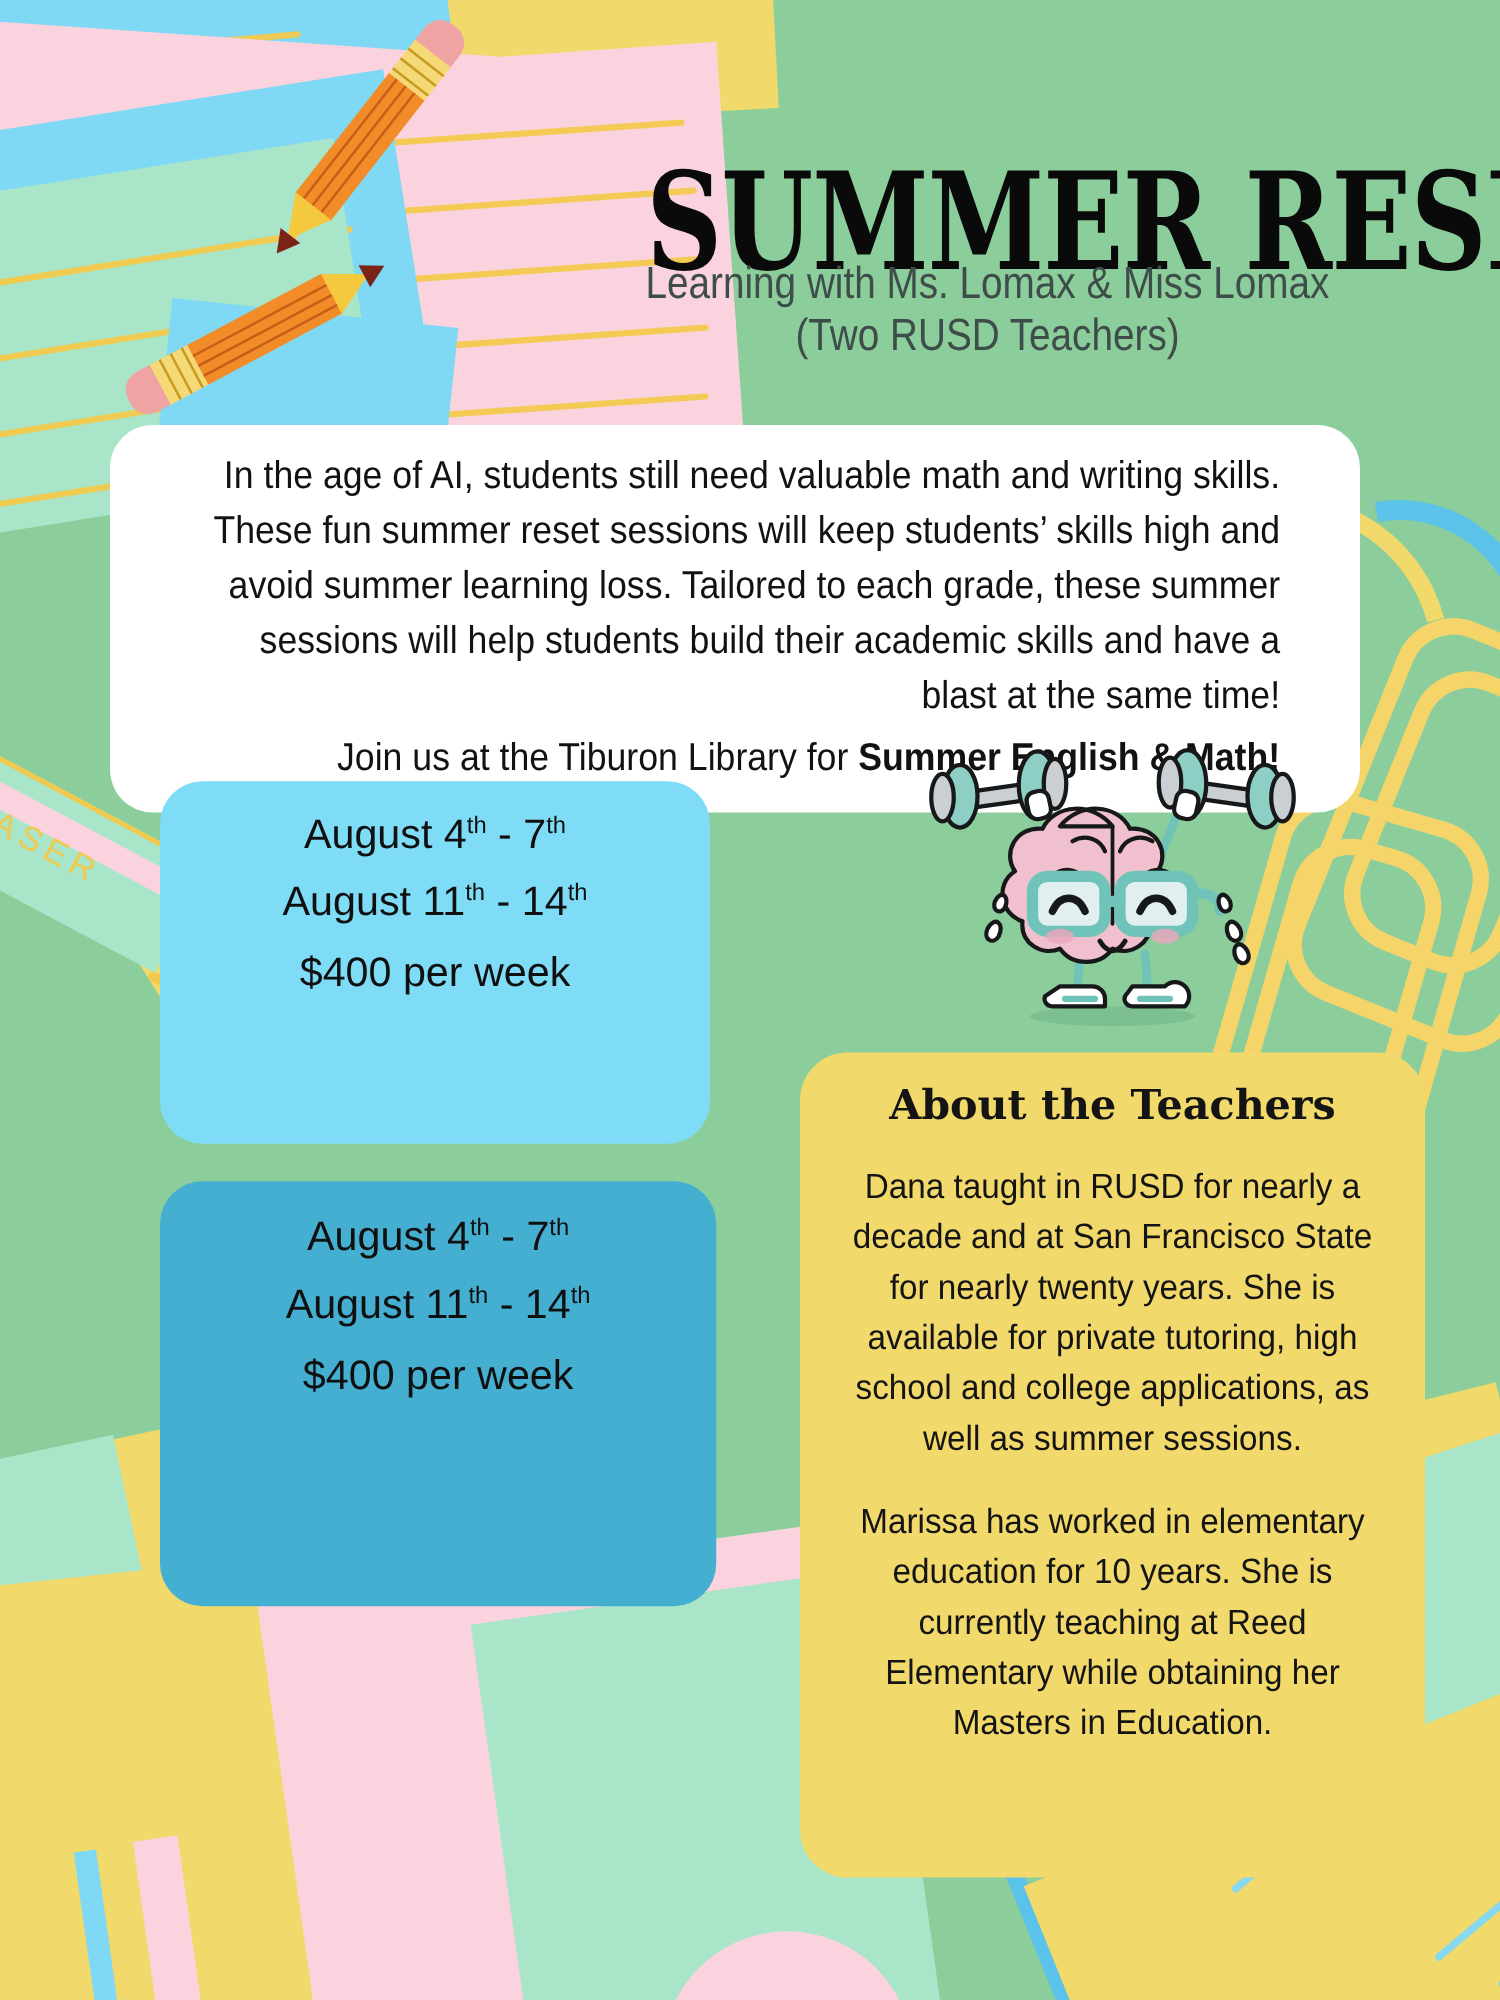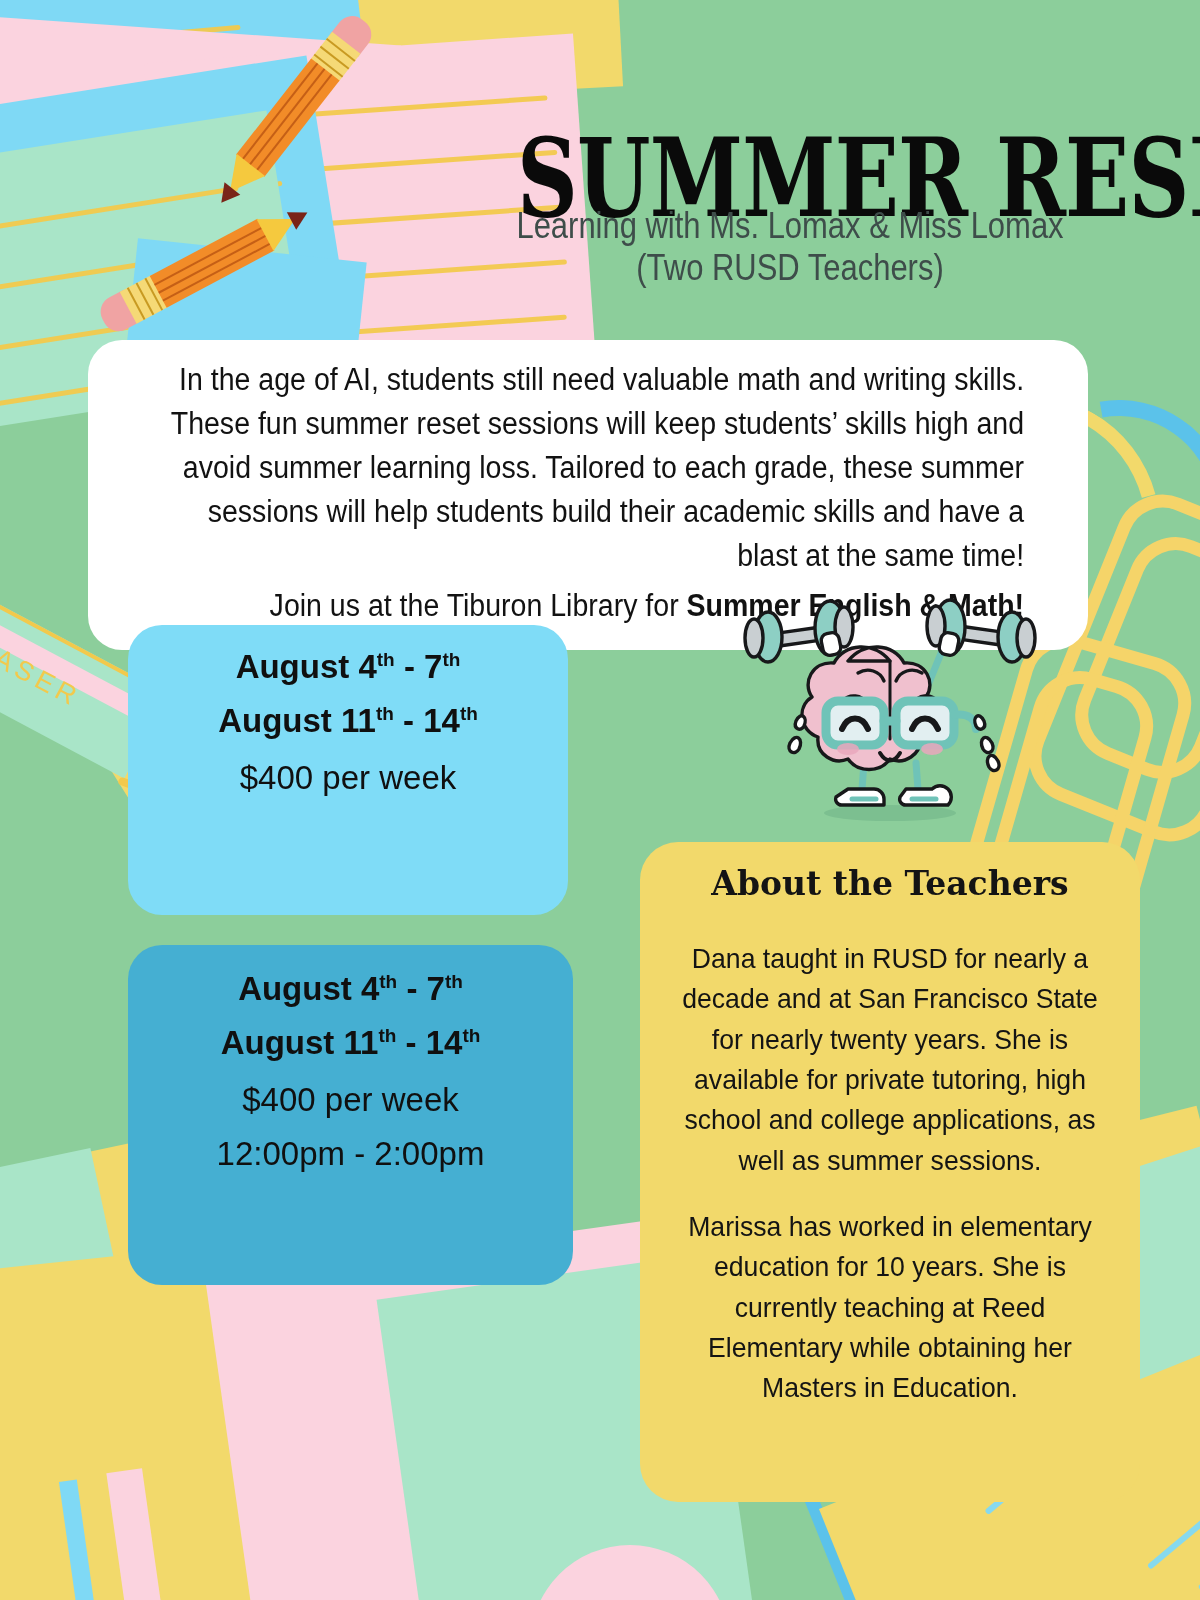--- a/index.html
+++ b/index.html
@@ -348,21 +348,21 @@
     padding-top: 24px;
   }
   #session-card-secondary {
     left: 128px; top: 945px;
     width: 445px; height: 340px;
     background: #45AFD2;
     padding-top: 26px;
   }
   .sc-date {
     font-size: 33px;
-    font-weight: 700;
+    font-weight: 400;
     line-height: 1.1;
     margin-bottom: 18px;
   }
   .sc-date sup { font-size: 19px; vertical-align: super; }
   .sc-line {
     font-size: 33px;
     line-height: 1.22;
     margin-bottom: 4px;
   }
   .sc-gap { margin-top: 14px; }
@@ -375,21 +375,21 @@
     border-radius: 38px;
     box-sizing: border-box;
     padding: 22px 26px 0 26px;
     text-align: center;
     color: #141414;
   }
   .teachers-title {
     font-family: "DejaVu Serif", "Liberation Serif", serif;
     font-weight: 700;
     font-size: 33px;
-    margin-bottom: 36px;
+    margin-bottom: 26px;
   }
   .teachers-p {
     font-size: 28px;
     line-height: 1.44;
     margin-bottom: 26px;
     transform: scaleX(.95);
     transform-origin: 50% 0;
   }
 
   .contact-card {
@@ -542,21 +542,20 @@
     <div class="session-card" id="session-card-elementary">
       <div class="sc-date"><span>August 4</span><sup>th</sup><span> - 7</span><sup>th</sup></div>
       <div class="sc-date"><span>August 11</span><sup>th</sup><span> - 14</span><sup>th</sup></div>
       <div class="sc-line">$400 per week</div>
     </div>
 
     <div class="session-card" id="session-card-secondary">
       <div class="sc-date"><span>August 4</span><sup>th</sup><span> - 7</span><sup>th</sup></div>
       <div class="sc-date"><span>August 11</span><sup>th</sup><span> - 14</span><sup>th</sup></div>
       <div class="sc-line">$400 per week</div>
-      <div class="sc-line sc-gap">12:00pm - 2:00pm</div>
     </div>
 
     <div class="teachers-card">
       <div class="teachers-title">About the Teachers</div>
       <div class="teachers-p">Dana taught in RUSD for nearly a decade and at San Francisco State for nearly twenty years. She is available for private tutoring, high school and college applications, as well as summer sessions.</div>
       <div class="teachers-p">Marissa has worked in elementary education for 10 years. She is currently teaching at Reed Elementary while obtaining her Masters in Education.</div>
     </div>
 
 
     <div class="mascot">

